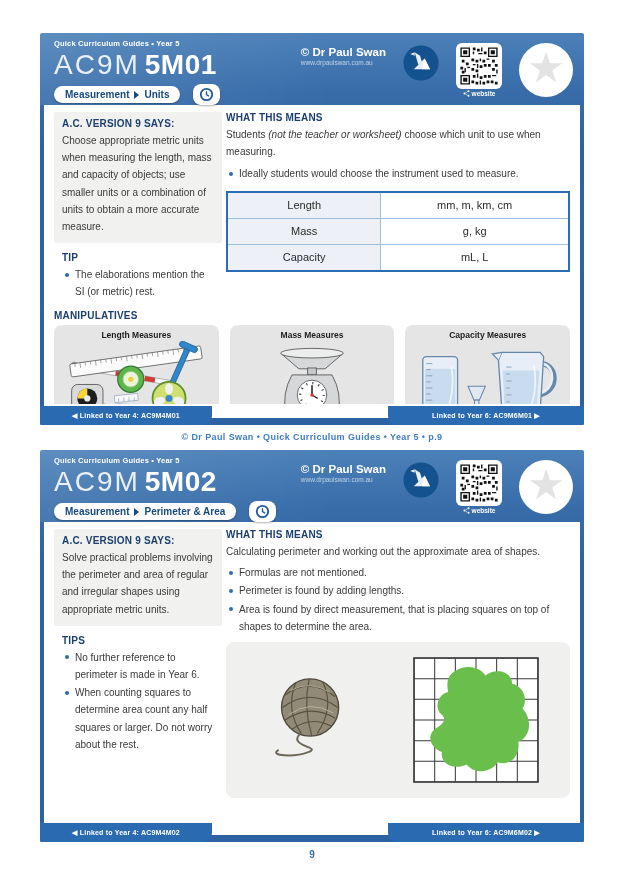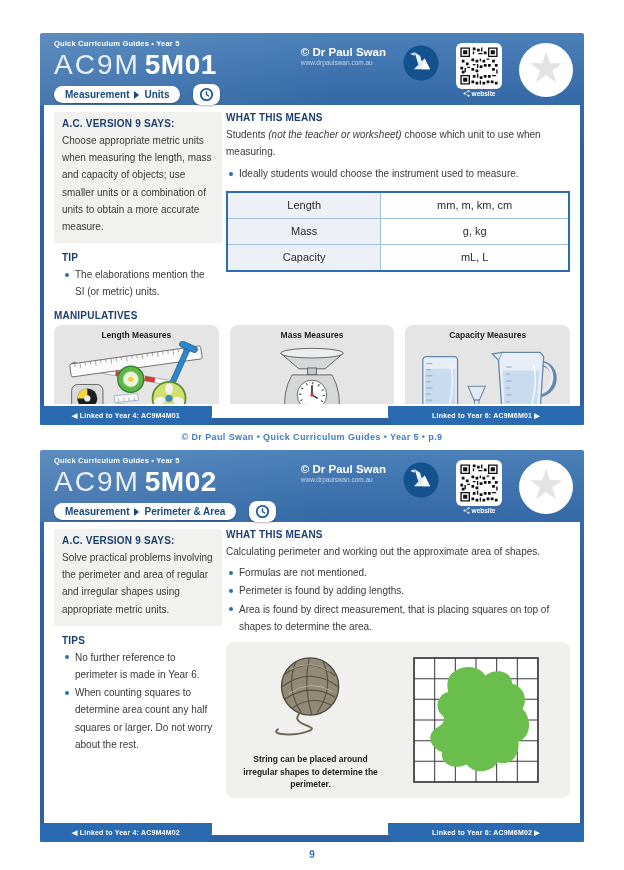--- a/index.html
+++ b/index.html
@@ -217,21 +217,21 @@
     <div class="card-main">
       <div class="cols">
         <div class="col-left">
           <div class="gray-panel">
             <div class="h-navy">A.C. VERSION 9 SAYS:</div>
             <p class="body-text">Choose appropriate metric units when measuring the length, mass and capacity of objects; use smaller units or a combination of units to obtain a more accurate measure.</p>
           </div>
           <div class="tip-section">
             <div class="h-navy">TIP</div>
             <ul class="bullets">
-              <li>The elaborations mention the SI (or metric) units.</li>
+              <li>The elaborations mention the SI (or metric) rest.</li>
             </ul>
           </div>
         </div>
         <div class="col-right">
           <div class="h-navy">WHAT THIS MEANS</div>
           <p class="body-text"><span>Students </span><span class="italic">(not the teacher or worksheet)</span><span> choose which unit to use when measuring.</span></p>
           <ul class="bullets" style="margin-top:5px;">
             <li>Ideally students would choose the instrument used to measure.</li>
           </ul>
           <table class="units-table">
@@ -507,21 +507,20 @@
                   <path d="M48 14 Q36 44 54 71"></path>
                   <path d="M78 13 Q92 42 72 71"></path>
                   <path d="M63 10 Q56 42 66 74"></path>
                 </g>
                 <g stroke="#c9c2a9" stroke-width="1" fill="none" opacity=".8">
                   <path d="M42 23 Q64 11 86 25"></path>
                   <path d="M40 50 Q64 33 90 48"></path>
                 </g>
                 <path d="M52 72 C40 86 78 86 62 92 C46 98 18 96 28 90" stroke="#6e6859" stroke-width="2.2" fill="none" stroke-linecap="round"></path>
               </svg>
-              <div class="illus-caption">String can be placed around irregular shapes to determine the perimeter.</div>
             </div>
             <div class="illus-right">
               <svg viewBox="0 0 122 122" width="126" height="126">
                 <rect x="1" y="1" width="120" height="120" fill="#fff" stroke="#333" stroke-width="1.6"></rect>
                 <path d="M21 1V121M41 1V121M61 1V121M81 1V121M101 1V121M1 21H121M1 41H121M1 61H121M1 81H121M1 101H121" stroke="#3a3a3a" stroke-width="1" fill="none"></path>
                 <path d="M40 14 C52 6 66 10 70 18 C80 10 96 14 96 26 C106 28 112 40 106 50 C116 60 114 78 102 82 C104 96 94 106 82 102 C76 112 60 114 52 104 C40 110 26 104 28 92 C16 88 12 74 24 68 C30 64 32 60 28 56 C20 50 24 36 34 34 C32 24 34 18 40 14 Z" fill="#6abe4c"></path>
               </svg>
             </div>
           </div>
         </div>

